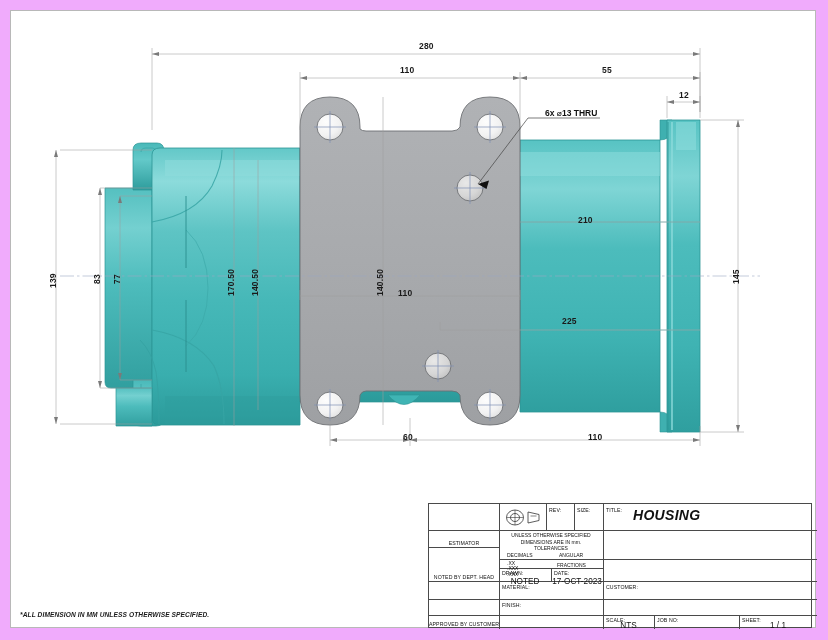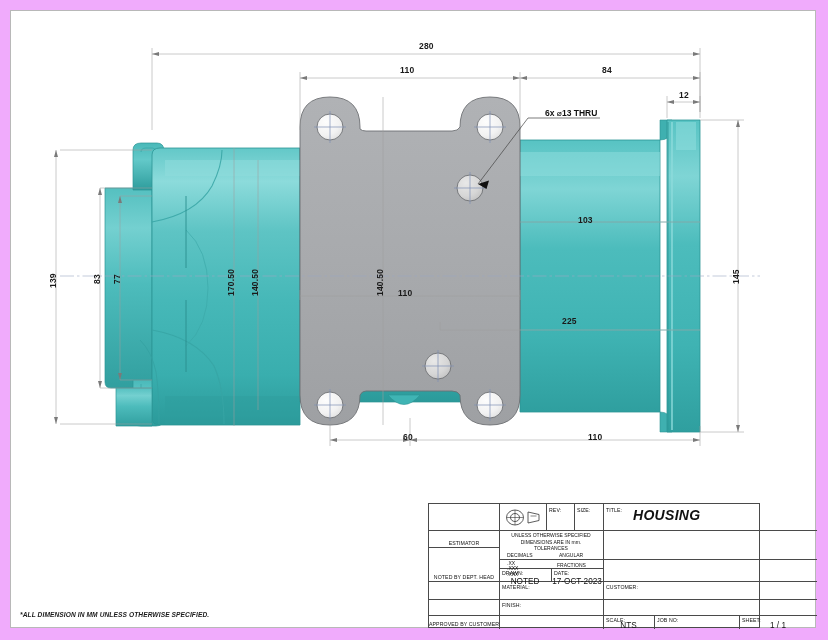--- a/index.html
+++ b/index.html
@@ -9,21 +9,21 @@
   #frame{position:absolute;left:10px;top:10px;width:806px;height:618px;
          border:1px solid #b8b8b8;box-sizing:border-box;background:#fff;}
   #canvas{position:absolute;left:0;top:0;width:828px;height:640px;}
   .dimtxt{position:absolute;font-size:8.5px;font-weight:bold;color:#1a1a1a;
           letter-spacing:.2px;white-space:nowrap;}
   .dimtxt.vert{transform:rotate(-90deg);transform-origin:left top;}
   .callout{position:absolute;font-size:8.5px;font-weight:bold;color:#111;white-space:nowrap;}
   #footnote{position:absolute;left:20px;top:611px;font-size:6.6px;font-weight:bold;
             font-style:italic;color:#1a1a1a;white-space:nowrap;letter-spacing:.1px;}
   
-  #tb{position:absolute;left:428px;top:503px;width:332px;height:125px;
+  #tb{position:absolute;left:428px;top:503px;width:384px;height:125px;
       border:1px solid #4a4a4a;box-sizing:border-box;background:#fff;font-size:5.6px;color:#111;}
   .ln{position:absolute;background:#4a4a4a;}
   .lbl{position:absolute;font-size:5.2px;color:#111;letter-spacing:.1px;white-space:nowrap;}
   .val{position:absolute;font-size:8.2px;color:#111;white-space:nowrap;}
   .ctr{text-align:center;}
   #title-val{position:absolute;left:60px;top:6px;font-size:14px;font-style:italic;
              font-weight:bold;color:#111;letter-spacing:.3px;}
   .tol{position:absolute;font-size:5.0px;color:#111;white-space:nowrap;}
   .projsym{position:absolute;}
 </style>
@@ -226,34 +226,34 @@
 
     <g stroke="#444" stroke-width="0.7" fill="none">
       <path d="M528,118 L600,118"></path>
       <path d="M528,118 L478,184"></path>
     </g>
     <path d="M478,184 l11,-3.5 l-2.5,8.5 Z" fill="#111"></path>
   </svg>
 
   <div class="dimtxt" style="left:419px;top:41px;">280</div>
   <div class="dimtxt" style="left:400px;top:65px;">110</div>
-  <div class="dimtxt" style="left:602px;top:65px;">84</div>
+  <div class="dimtxt" style="left:602px;top:65px;">55</div>
   <div class="dimtxt" style="left:679px;top:90px;">12</div>
 
   <div class="dimtxt vert" style="left:48px;top:288px;">139</div>
   <div class="dimtxt vert" style="left:92px;top:284px;">83</div>
   <div class="dimtxt vert" style="left:112px;top:284px;">77</div>
 
   <div class="dimtxt vert" style="left:226px;top:296px;">170.50</div>
   <div class="dimtxt vert" style="left:250px;top:296px;">140.50</div>
   <div class="dimtxt vert" style="left:375px;top:296px;">140.50</div>
 
   <div class="dimtxt" style="left:398px;top:288px;">110</div>
 
-  <div class="dimtxt" style="left:578px;top:215px;">103</div>
+  <div class="dimtxt" style="left:578px;top:215px;">210</div>
   <div class="dimtxt" style="left:562px;top:316px;">225</div>
   <div class="dimtxt vert" style="left:731px;top:284px;">145</div>
 
   <div class="dimtxt" style="left:403px;top:432px;">60</div>
   <div class="dimtxt" style="left:588px;top:432px;">110</div>
 
   <div class="callout" style="left:545px;top:108px;">
     <span>6x</span>
     <span>⌀</span><span>13 THRU</span>
   </div>

